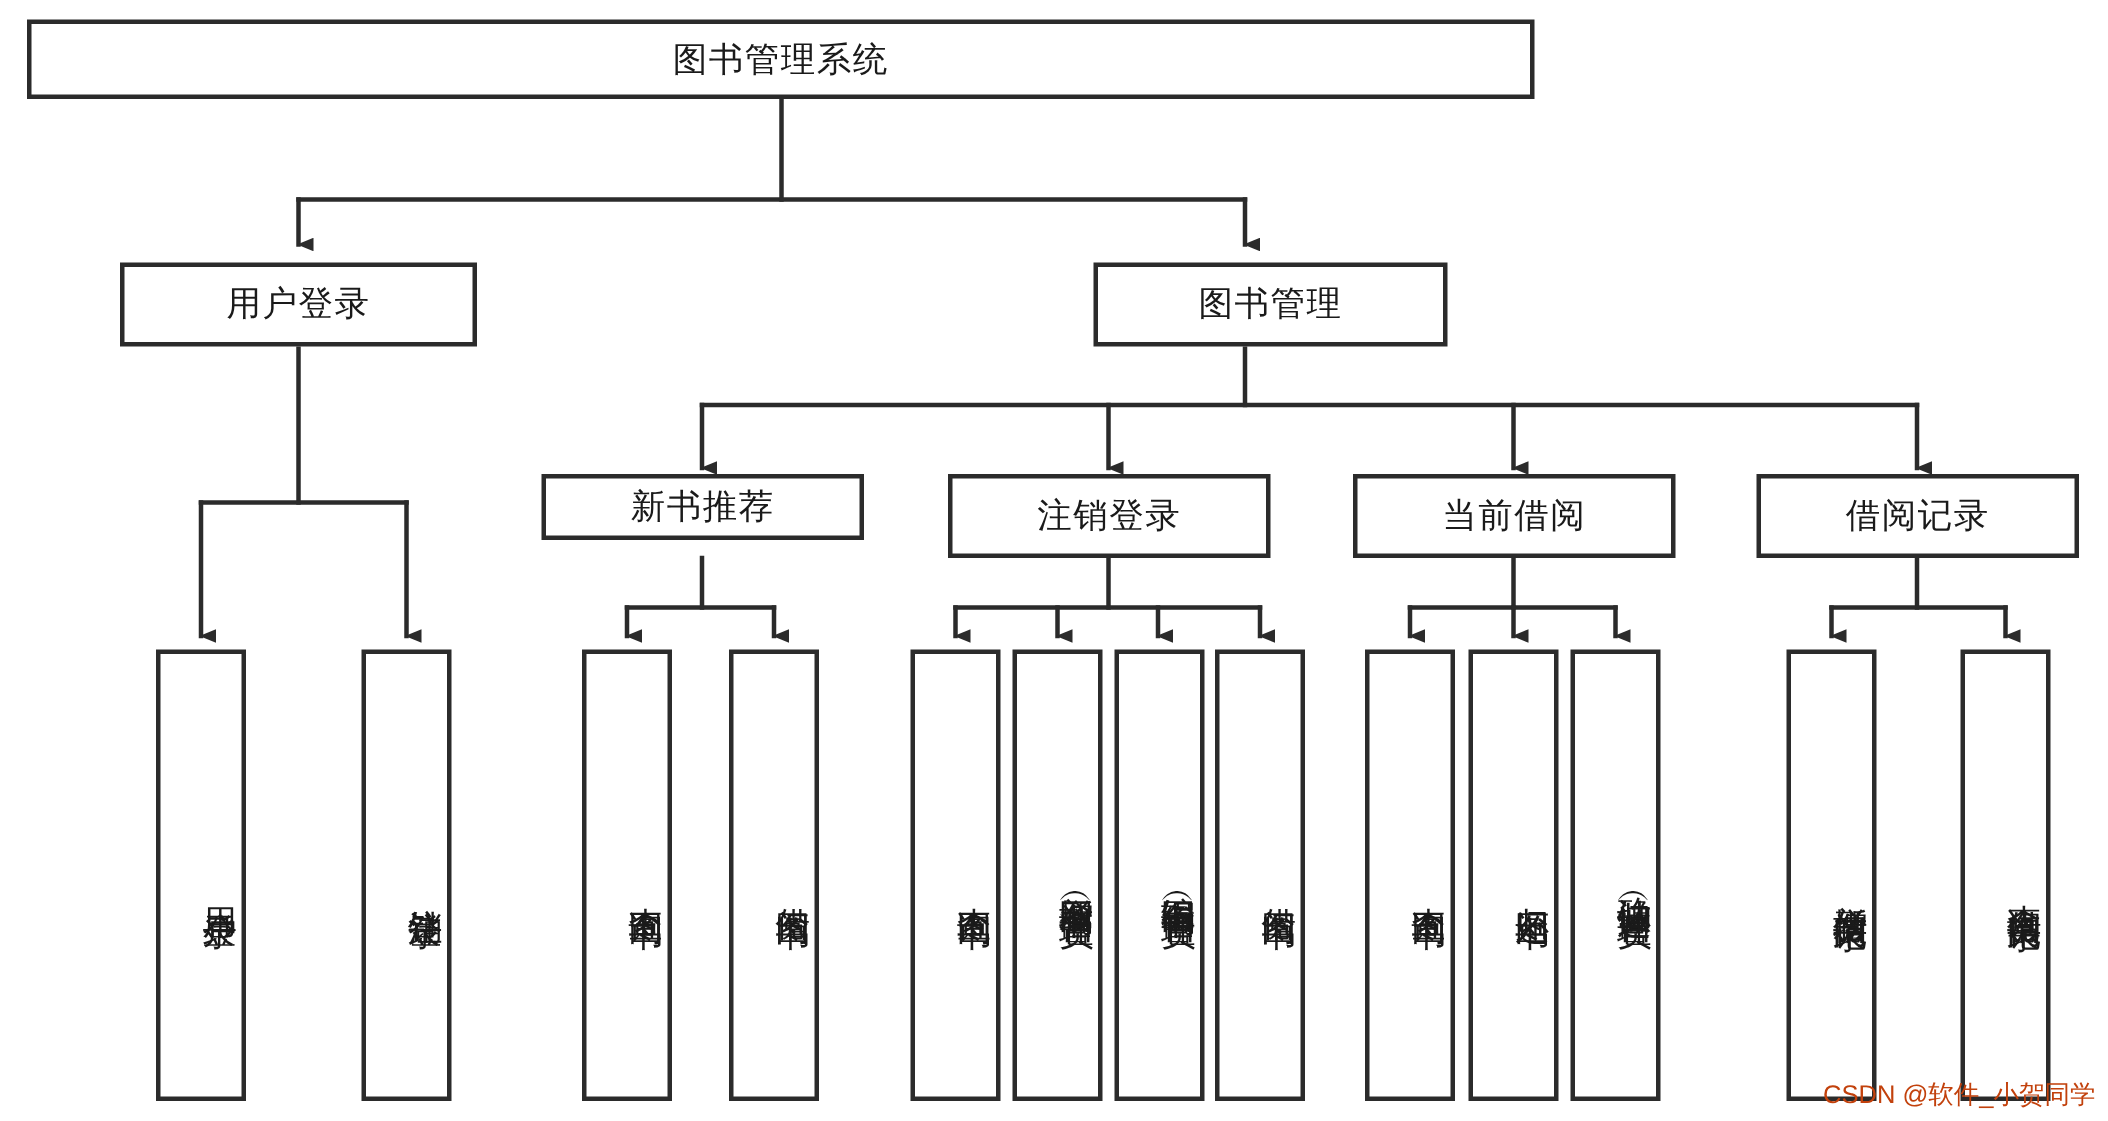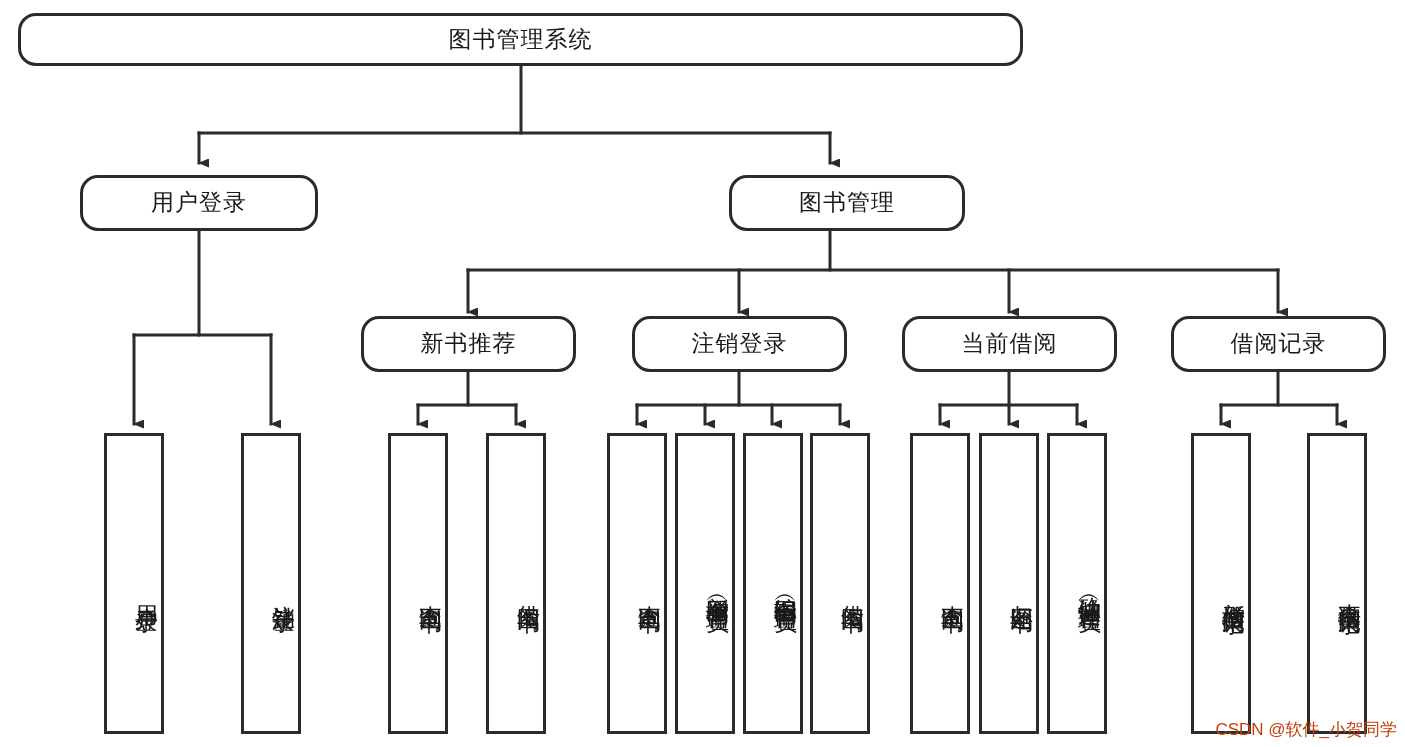--- a/index.html
+++ b/index.html
@@ -34,21 +34,20 @@
     display: flex;
     align-items: center;
     justify-content: center;
     color: #1a1a1a;
   }
   .node-h {
     font-size: 23px;
     letter-spacing: 1px;
     line-height: 1.2;
     white-space: nowrap;
-    border-radius: 18px;
   }
   .node-v {
     font-size: 23px;
     letter-spacing: 2px;
     line-height: 1.26;
     writing-mode: vertical-rl;
     text-orientation: upright;
     align-items: flex-start;
     justify-content: center;
     padding-top: 14px;
@@ -127,21 +126,21 @@
   </div>
 
   <div class="node node-h" style="left:80px; top:175px; width:238px; height:56px;">
     <span>用户登录</span>
   </div>
 
   <div class="node node-h" style="left:729px; top:175px; width:236px; height:56px;">
     <span>图书管理</span>
   </div>
 
-  <div class="node node-h" style="left:361px; top:316px; width:215px; height:56px;">
+  <div class="node node-h" style="left:361px; top:316px; width:215px; height:44px;">
     <span>新书推荐</span>
   </div>
 
   <div class="node node-h" style="left:632px; top:316px; width:215px; height:56px;">
     <span>注销登录</span>
   </div>
 
   <div class="node node-h" style="left:902px; top:316px; width:215px; height:56px;text-align:center;">
     <span>当前借阅</span>
   </div>

